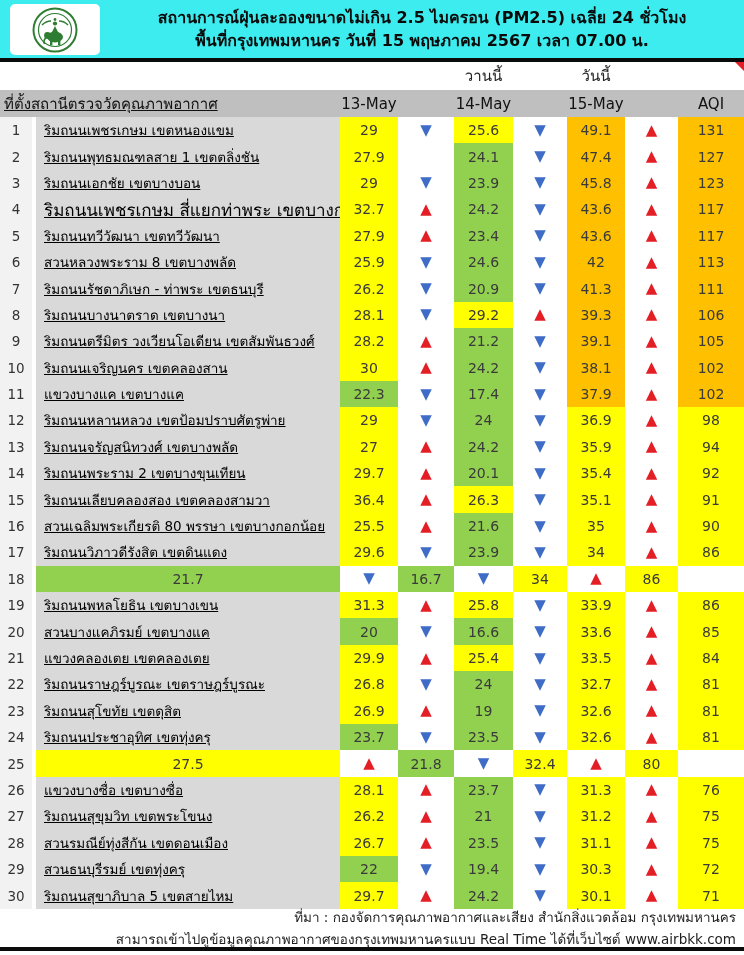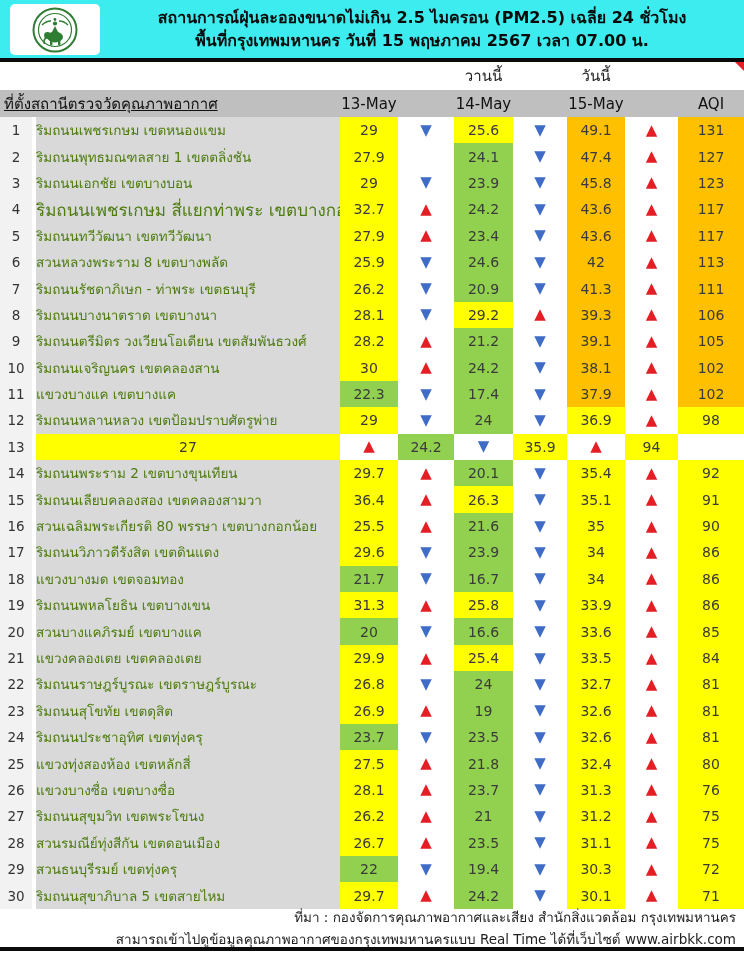--- a/index.html
+++ b/index.html
@@ -27,21 +27,21 @@
   .headrow{position:absolute;left:0;top:90px;width:744px;height:27px;background:var(--headrow,#bfbfbf);}
   .headrow>div{display:flex;align-items:center;font-size:15px;color:#111;}
   .h-station{grid-column:1/3;padding-left:4px;justify-content:flex-start;text-decoration:underline;}
   .h-date,.h-aqi{justify-content:center;}
   
   .tbody{position:absolute;left:0;top:117px;width:744px;}
   .trow{height:26.4px;}
   .trow>div{display:flex;align-items:center;justify-content:center;overflow:hidden;}
   .c-num{background:var(--numcol,#f2f2f2);border-right:4px solid #fff;font-size:13.5px;color:#333;}
   .c-name{background:var(--namecol,#d9d9d9);justify-content:flex-start !important;
-    font-size:13.5px;color:#4d7c0f;white-space:nowrap;}
+    padding-left:8px;font-size:13.5px;color:#000000;white-space:nowrap;text-decoration:underline;}
   .name-sm{font-size:17px;}
   .c-val{font-size:14px;color:#3a3a3a;}
   .c-arr{background:#fff;font-size:15px;line-height:1;}
   .lv-yellow{background:var(--yellow,#ffff00);}
   .lv-green{background:var(--green,#92d050);}
   .lv-orange{background:var(--orange,#ffc000);}
   .arr-up{color:var(--red,#e31e24);}
   .arr-down{color:var(--blue,#3e6cc7);}
   
   .footer{position:absolute;left:0;top:909px;width:740px;height:38px;background:#fff;
@@ -300,20 +300,21 @@
           <div class="arr-down">▼</div>
         </div>
         <div class="c-val lv-yellow">36.9</div>
         <div class="c-arr">
           <div class="arr-up">▲</div>
         </div>
         <div class="c-val lv-yellow">98</div>
       </div>
       <div class="trow grid">
         <div class="c-num">13</div>
+        <div class="c-name">ริมถนนจรัญสนิทวงศ์ เขตบางพลัด</div>
         <div class="c-val lv-yellow">27</div>
         <div class="c-arr">
           <div class="arr-up">▲</div>
         </div>
         <div class="c-val lv-green">24.2</div>
         <div class="c-arr">
           <div class="arr-down">▼</div>
         </div>
         <div class="c-val lv-yellow">35.9</div>
         <div class="c-arr">
@@ -384,21 +385,20 @@
           <div class="arr-down">▼</div>
         </div>
         <div class="c-val lv-yellow">34</div>
         <div class="c-arr">
           <div class="arr-up">▲</div>
         </div>
         <div class="c-val lv-yellow">86</div>
       </div>
       <div class="trow grid">
         <div class="c-num">18</div>
-        <div class="c-name">แขวงบางมด เขตจอมทอง</div>
         <div class="c-val lv-green">21.7</div>
         <div class="c-arr">
           <div class="arr-down">▼</div>
         </div>
         <div class="c-val lv-green">16.7</div>
         <div class="c-arr">
           <div class="arr-down">▼</div>
         </div>
         <div class="c-val lv-yellow">34</div>
         <div class="c-arr">
@@ -503,21 +503,20 @@
           <div class="arr-down">▼</div>
         </div>
         <div class="c-val lv-yellow">32.6</div>
         <div class="c-arr">
           <div class="arr-up">▲</div>
         </div>
         <div class="c-val lv-yellow">81</div>
       </div>
       <div class="trow grid">
         <div class="c-num">25</div>
-        <div class="c-name">แขวงทุ่งสองห้อง เขตหลักสี่</div>
         <div class="c-val lv-yellow">27.5</div>
         <div class="c-arr">
           <div class="arr-up">▲</div>
         </div>
         <div class="c-val lv-green">21.8</div>
         <div class="c-arr">
           <div class="arr-down">▼</div>
         </div>
         <div class="c-val lv-yellow">32.4</div>
         <div class="c-arr">

